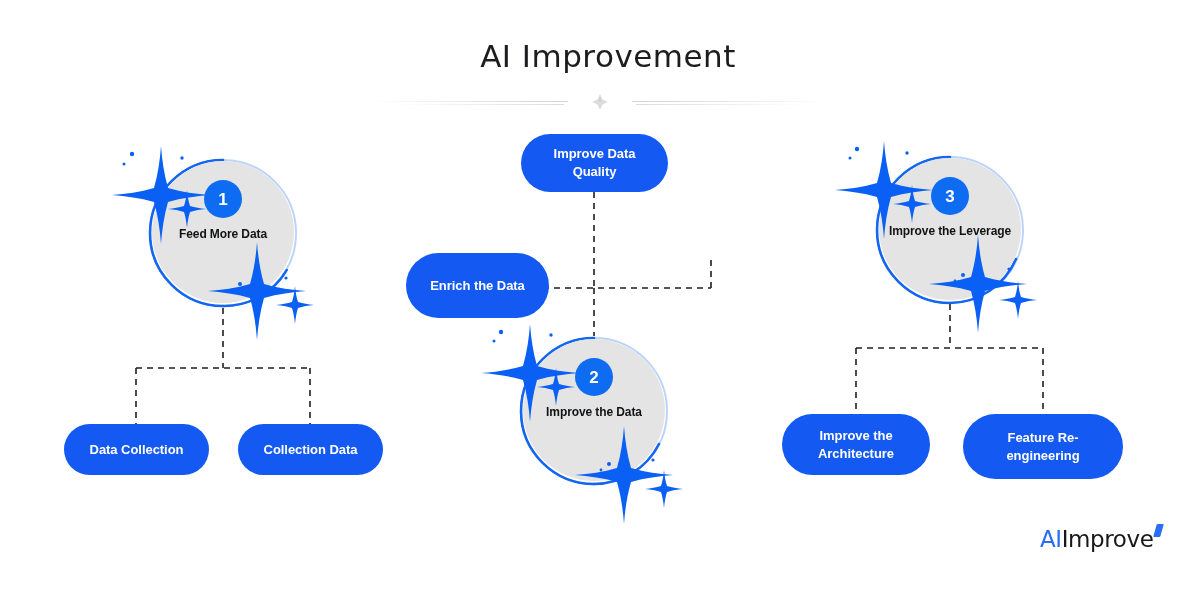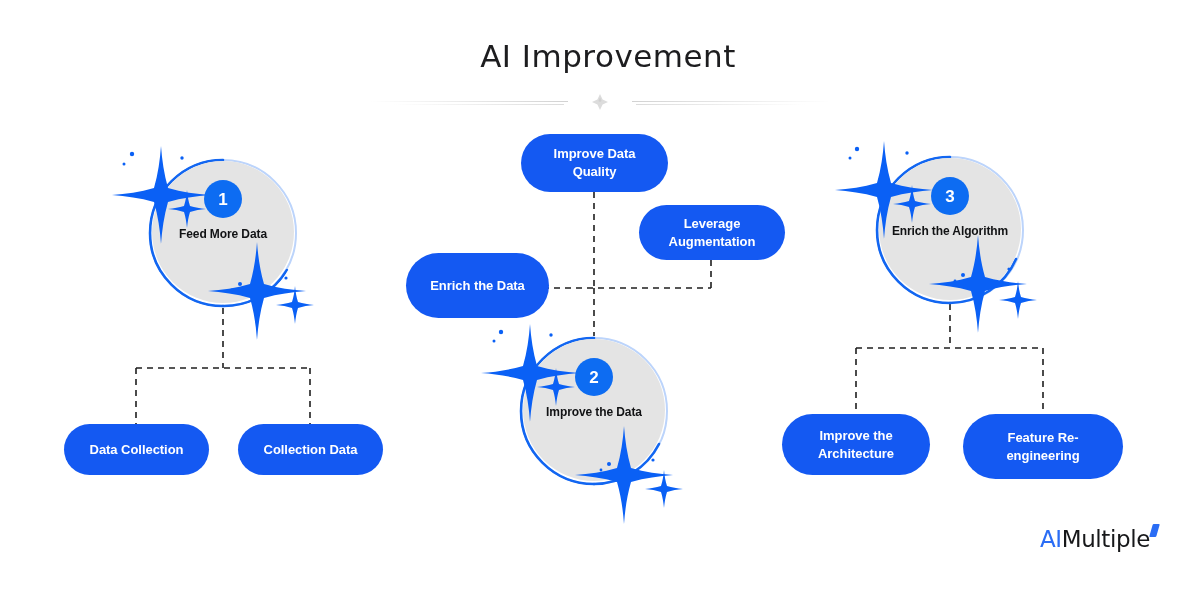--- a/index.html
+++ b/index.html
@@ -244,23 +244,20 @@
   <div class="pill" style="left:238px; top:424px; width:145px; height:51px;">
     <span>Collection Data</span>
   </div>
 
   <div class="pill" style="left:521px; top:134px; width:147px; height:58px;">
     <span>Improve Data Quality</span>
   </div>
   <div class="pill" style="left:406px; top:205px; width:143px; height:65px;margin-top:48px;">
     <span>Enrich the Data</span>
   </div>
-  <div class="pill" style="left:639px; top:205px; width:146px; height:55px;">
-    <span>Leverage Augmentation</span>
-  </div>
 
   <div class="circle-node" style="left:519px; top:336px;">
     <svg class="ring" viewBox="0 0 150 150">
       <circle cx="75" cy="75" r="73" fill="none" stroke="#bcd4fb" stroke-width="2"></circle>
       <path d="M 75 2 A 73 73 0 0 0 75 148" fill="none" stroke="#1266f1" stroke-width="2.6" stroke-linecap="round"></path>
       <path d="M 75 148 A 73 73 0 0 0 140 108" fill="none" stroke="#1266f1" stroke-width="2.6" stroke-linecap="round"></path>
     </svg>
     <div class="disc"></div>
     <svg class="deco" viewBox="0 0 226 226">
       <g fill="#0a60f5">
@@ -295,27 +292,27 @@
         <circle cx="13" cy="35" r="1.5"></circle>
         <circle cx="70" cy="30" r="1.7"></circle>
         <path d="M150 172 C154 158 156 144 157 130 C158 144 160 158 164 172 C178 176 192 178 206 179 C192 180 178 182 164 186 C160 200 158 214 157 228 C156 214 154 200 150 186 C136 182 122 180 108 179 C122 178 136 176 150 172 Z" transform="translate(-16,-18)"></path>
         <path d="M186 186 C187.6 181 188.4 176 189 170 C189.6 176 190.4 181 192 186 C197 187.6 202 188.4 208 189 C202 189.6 197 190.4 192 192 C190.4 197 189.6 202 189 208 C188.4 202 187.6 197 186 192 C181 190.4 176 189.6 170 189 C176 188.4 181 187.6 186 186 Z" transform="translate(-8,-12)"></path>
         <circle cx="126" cy="152" r="2"></circle>
         <circle cx="118" cy="158" r="1.4"></circle>
         <circle cx="172" cy="146" r="1.6"></circle>
       </g>
     </svg>
     <div class="badge">3</div>
-    <div class="ctext">Enrich the Algorithm</div>
+    <div class="ctext">Improve the Leverage</div>
   </div>
 
   <div class="pill" style="left:782px; top:414px; width:148px; height:61px;">
     <span>Improve the Architecture</span>
   </div>
   <div class="pill" style="left:963px; top:414px; width:160px; height:65px;">
     <span>Feature Re-engineering</span>
   </div>
 
   <div class="logo">
-    <span class="ai">AI</span><span class="mult">Multiple</span><span class="tick"></span>
+    <span class="ai">AI</span><span class="mult">Improve</span><span class="tick"></span>
   </div>
 
 </div>
 
 </body></html>

